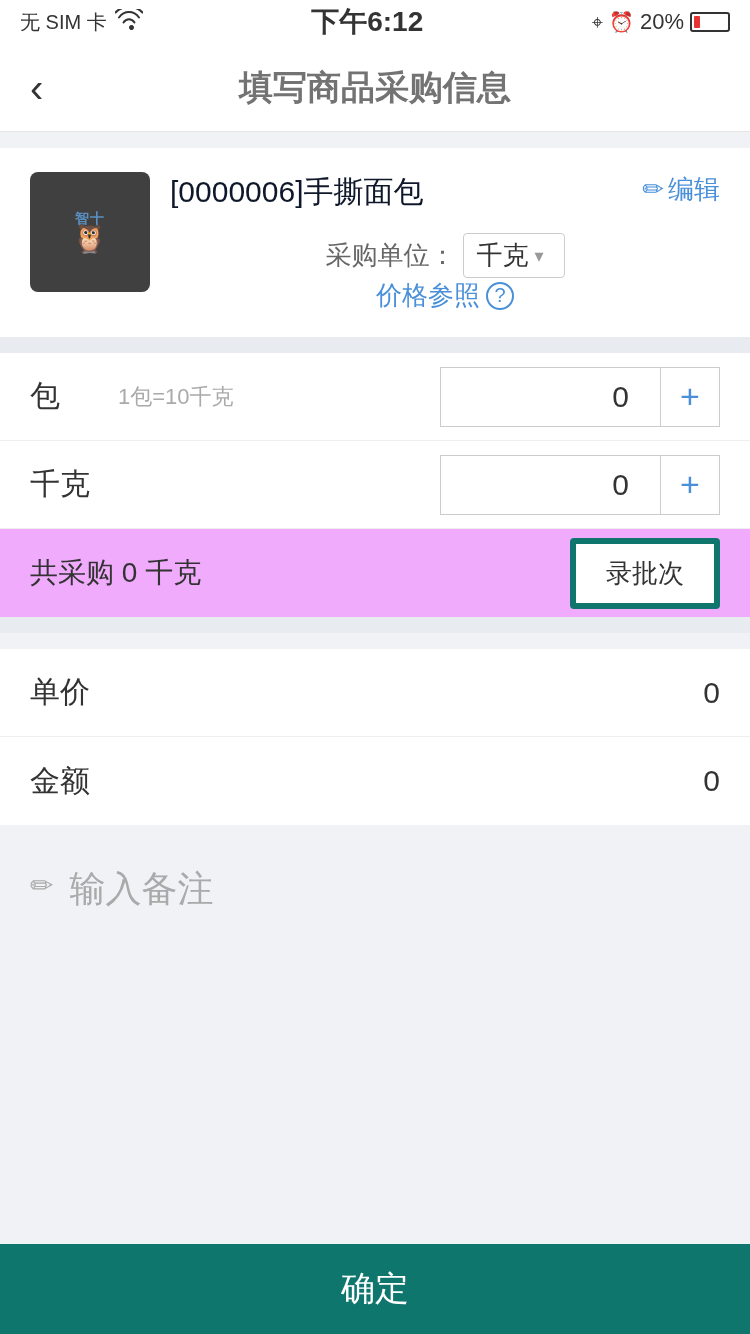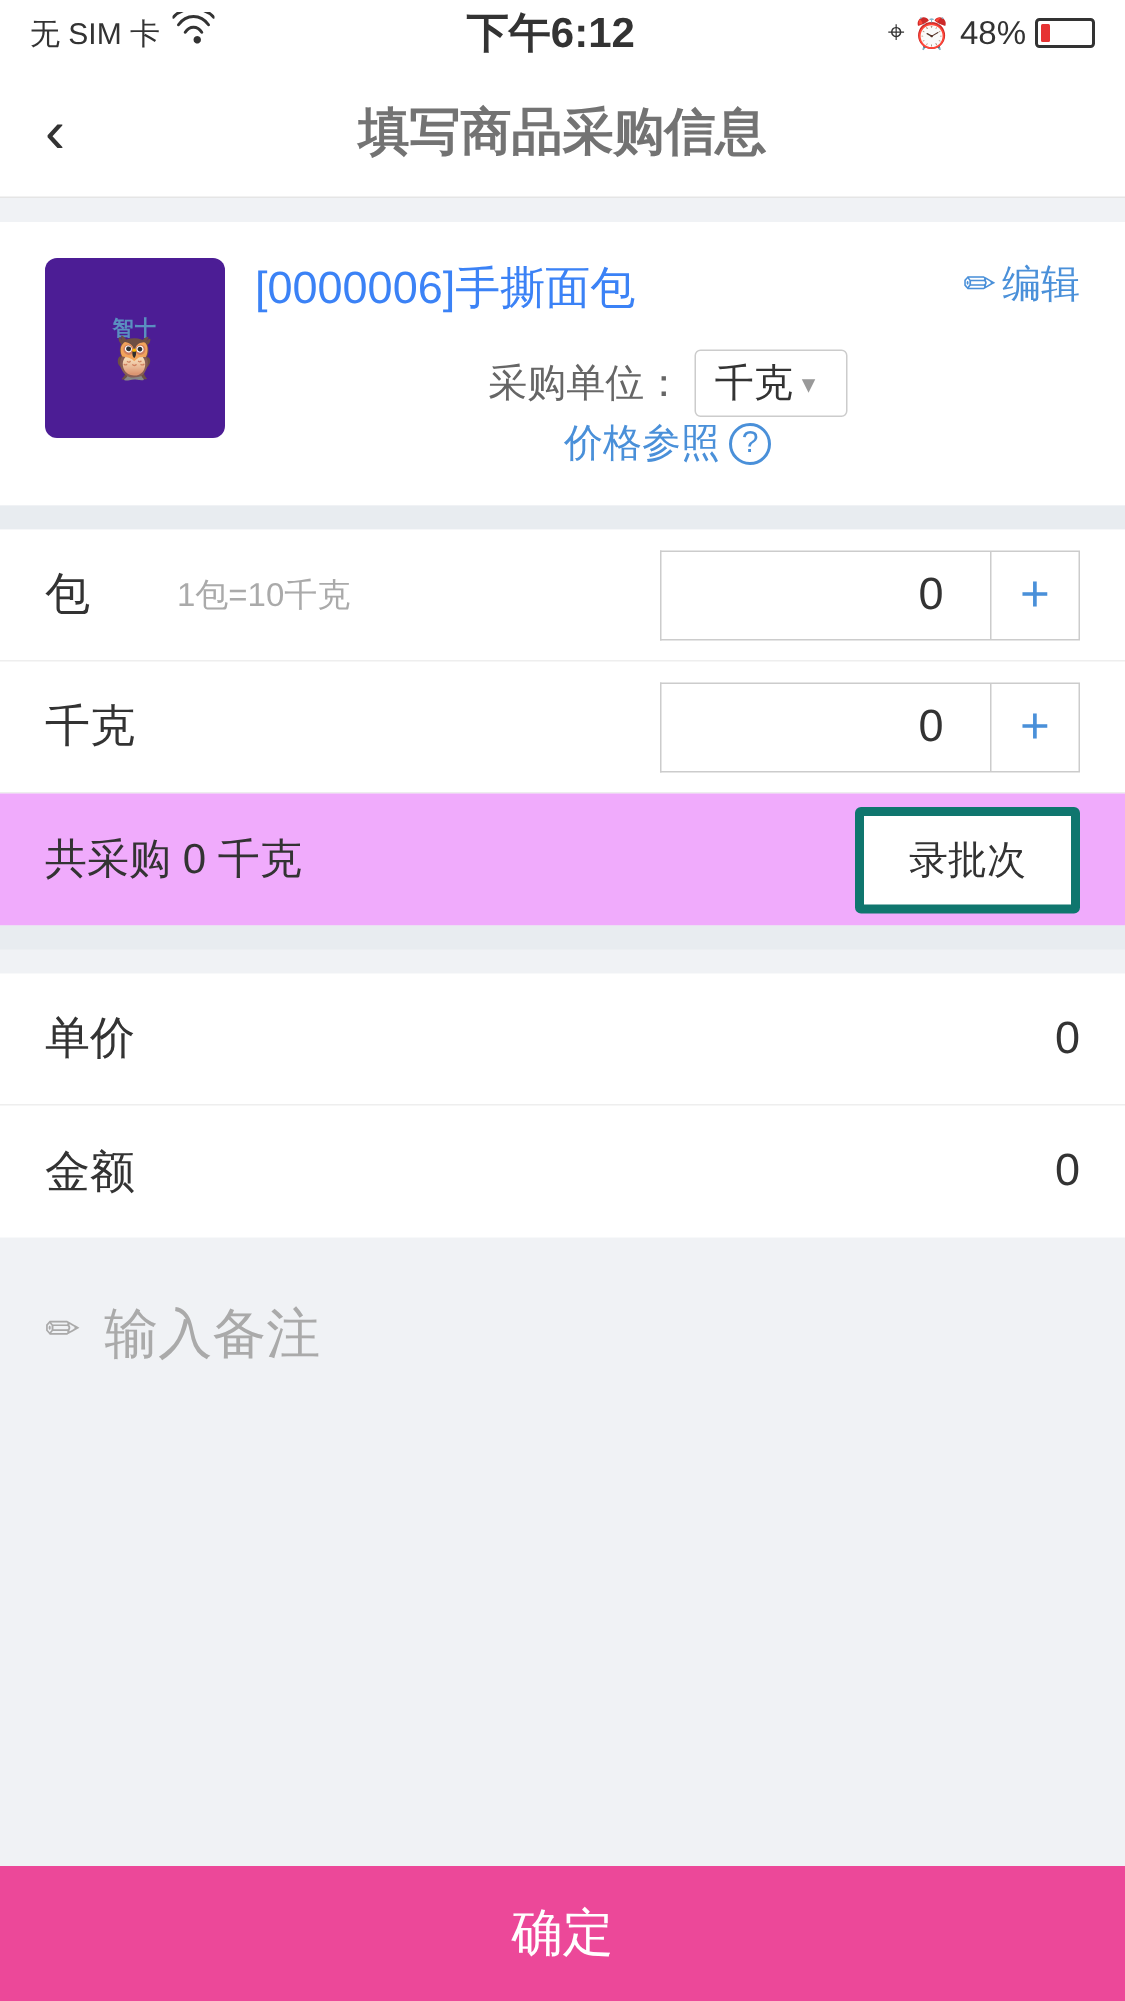--- a/index.html
+++ b/index.html
@@ -87,21 +87,21 @@
       background: #fff;
       padding: 24px 30px;
       display: flex;
       align-items: flex-start;
       gap: 20px;
       margin-top: 16px;
     }
     .product-thumb {
       width: 120px;
       height: 120px;
-      background: #4c1d95;
+      background: #404040;
       border-radius: 8px;
       display: flex;
       align-items: center;
       justify-content: center;
       flex-shrink: 0;
     }
     .product-thumb-logo {
       font-size: 40px;
       color: #5a8fc0;
       text-align: center;
@@ -110,21 +110,21 @@
     .product-info {
       flex: 1;
     }
     .product-title-row {
       display: flex;
       justify-content: space-between;
       align-items: flex-start;
     }
     .product-name {
       font-size: 30px;
-      color: #3b82f6;
+      color: #0f172a;
       font-weight: 500;
     }
     .edit-link {
       color: #4a90d9;
       font-size: 26px;
       display: flex;
       align-items: center;
       gap: 4px;
       cursor: pointer;
     }
@@ -307,21 +307,21 @@
       background: #f0f2f5;
     }
 
     
     .confirm-btn {
       position: fixed;
       bottom: 0;
       left: 0;
       width: 750px;
       height: 90px;
-      background: #ec4899;
+      background: #0f766e;
       display: flex;
       align-items: center;
       justify-content: center;
       font-size: 34px;
       font-weight: 500;
       color: #fff;
       cursor: pointer;
       border: none;
     }
   </style>
@@ -337,21 +337,21 @@
         <path d="M8.5 13.5 C9.8 11.5 11.8 10.2 14 10.2 C16.2 10.2 18.2 11.5 19.5 13.5" stroke="#333" stroke-width="2" fill="none" stroke-linecap="round"></path>
         <path d="M4 8.5 C6.5 5 10 3 14 3 C18 3 21.5 5 24 8.5" stroke="#333" stroke-width="2" fill="none" stroke-linecap="round"></path>
         <path d="M0.5 3.5 C4 -0.5 8.7 -2 14 -2 C19.3 -2 24 -0.5 27.5 3.5" stroke="#333" stroke-width="2" fill="none" stroke-linecap="round"></path>
       </svg>
     </span>
   </div>
   <div class="status-center">下午6:12</div>
   <div class="status-right">
     <span style="font-size:20px;">⌖</span>
     <span style="font-size:20px;">⏰</span>
-    <span>48%</span>
+    <span>20%</span>
     <span class="battery-body">
       <span class="battery-fill"></span>
     </span>
   </div>
 </div>
 
 <div class="nav-bar">
   <span class="nav-back">‹</span>
   <span class="nav-title">填写商品采购信息</span>
 </div>

